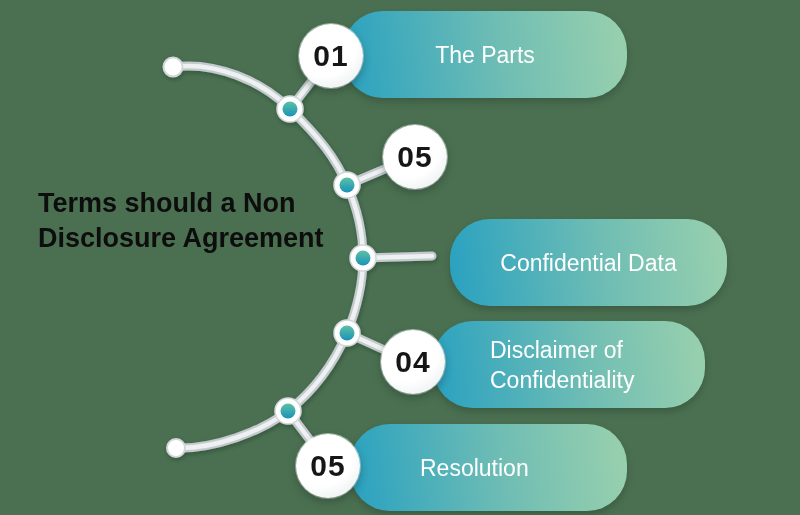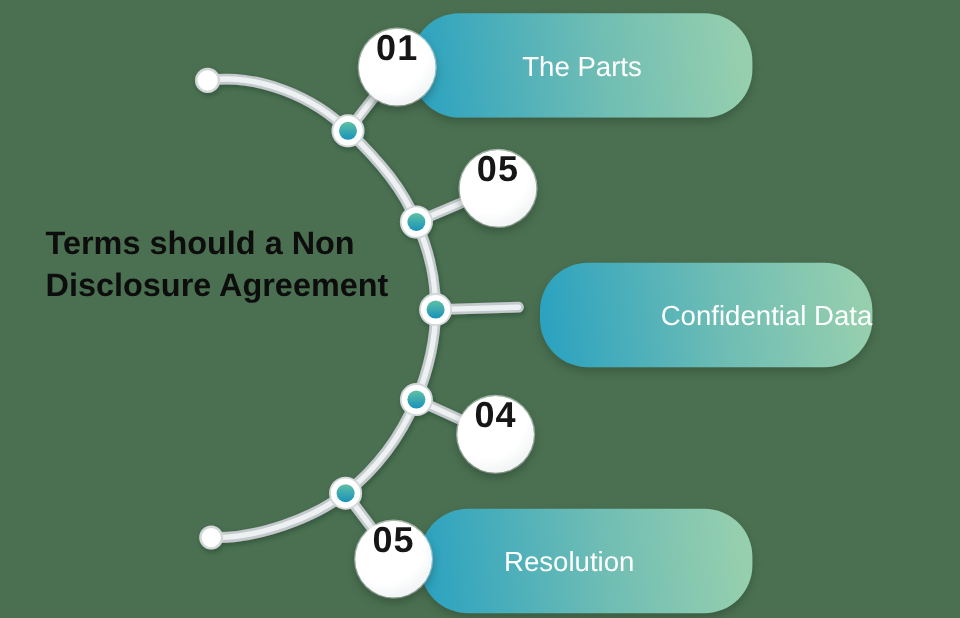--- a/index.html
+++ b/index.html
@@ -25,32 +25,32 @@
     box-shadow:0 4px 7px rgba(25,45,33,0.30);
     z-index:1;
     display:flex;flex-direction:column;justify-content:center;
     color:#ffffff;font-size:23px;line-height:30px;
   }
   .pill span{display:block;}
   .pill.center{align-items:center;text-align:center;}
   #pill-1{left:343px;top:11px;width:284px;}
   #pill-2{left:437px;top:117px;width:271px;padding-left:0;}
   #pill-2 .lines{margin-left:60px;}
-  #pill-3{left:450px;top:219px;width:277px;align-items:flex-end;}
+  #pill-3{left:450px;top:219px;width:277px;}
   #pill-4{left:433px;top:321px;width:272px;}
   #pill-4 .lines{margin-left:57px;}
   #pill-5{left:350px;top:424px;width:277px;}
   #pill-5 .lines{margin-left:70px;}
   
   .numcircle{
     position:absolute;width:64px;height:64px;border-radius:50%;
     background:radial-gradient(circle at 38% 30%, #ffffff 55%, #eef1f2 82%, #dde2e4 100%);
     box-shadow:0 4px 8px rgba(25,45,33,0.38), 0 0 0 1px rgba(255,255,255,0.55);
     z-index:3;
-    display:flex;align-items:flex-start;justify-content:center;
+    display:flex;align-items:center;justify-content:center;
     font-size:30px;font-weight:bold;color:#161616;letter-spacing:1px;
   }
   #circle-1{left:299px;top:24px;}
   #circle-2{left:383px;top:125px;}
   #circle-3{left:401px;top:224px;}
   #circle-4{left:381px;top:330px;}
   #circle-5{left:296px;top:434px;}
 </style>
 </head>
 <body>
@@ -135,20 +135,26 @@
   <div id="circle-2" class="numcircle">
     <span>05</span>
   </div>
 
   <div id="pill-3" class="pill center">
     <div class="lines">
       <span>Confidential Data</span>
     </div>
   </div>
 
+  <div id="pill-4" class="pill">
+    <div class="lines">
+      <span>Disclaimer of</span>
+      <span>Confidentiality</span>
+    </div>
+  </div>
   <div id="circle-4" class="numcircle">
     <span>04</span>
   </div>
 
   <div id="pill-5" class="pill">
     <div class="lines">
       <span>Resolution</span>
     </div>
   </div>
   <div id="circle-5" class="numcircle">

